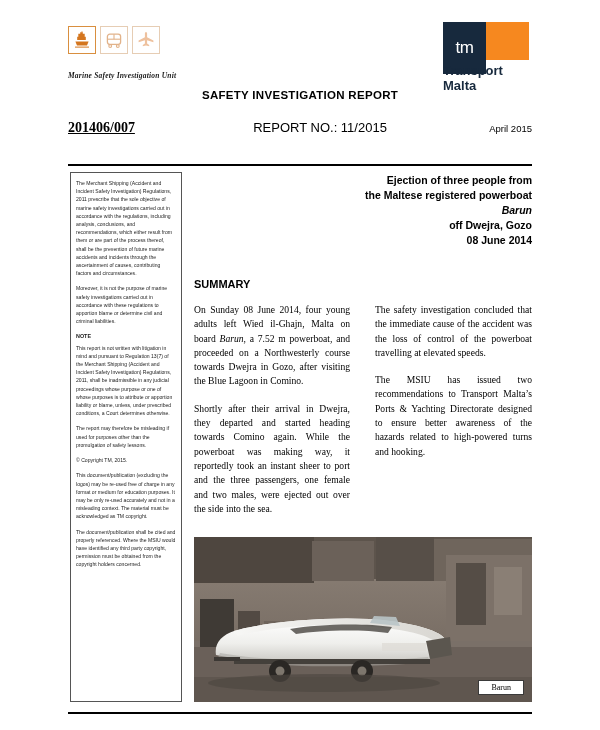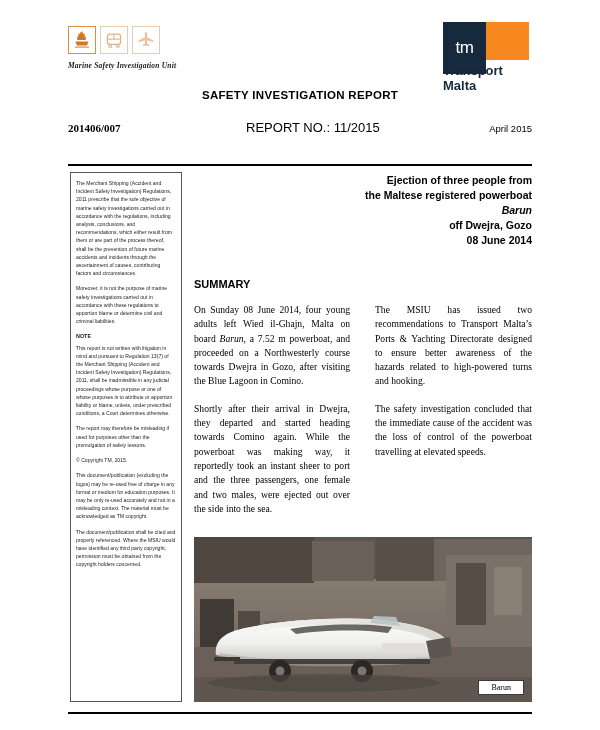--- a/index.html
+++ b/index.html
@@ -43,21 +43,21 @@
     display: flex;
     align-items: center;
     justify-content: center;
     box-sizing: border-box;
   }
   .icon-box.filled {
     background: #ffffff;
     border-color: #d98f3f;
   }
   .msiu-caption {
-    margin-top: 7px;
+    margin-top: 17px;
     font-family: "Liberation Serif", serif;
     font-style: italic;
     font-weight: bold;
     font-size: 7.5px;
     color: #1a1a1a;
     letter-spacing: 0.2px;
   }
   .tm-logo {
     position: absolute;
     left: 443px; top: 22px;
@@ -107,22 +107,23 @@
     position: absolute;
     left: 68px; top: 120px;
     width: 464px;
     display: flex;
     justify-content: space-between;
     align-items: baseline;
   }
   .meta-ref {
     font-family: "Liberation Serif", serif;
     font-weight: bold;
-    font-size: 11px;
-    color: #000;
+    font-size: 14px;
+    color: #000;
+    text-decoration: underline;
   }
   .meta-no {
     font-family: Liberation Sans, sans-serif;
     font-size: 13px;
     color: #000;
     padding-left: 16px;
   }
   .meta-date {
     font-family: "Liberation Sans", sans-serif;
     font-size: 9.5px;
@@ -321,22 +322,22 @@
   </div>
 
   <div class="summary-heading">SUMMARY</div>
 
   <div class="col-left">
     <p><span>On Sunday 08 June 2014, four young adults left Wied il-Ghajn, Malta on board </span><span class="vessel-ital">Barun</span><span>, a 7.52 m powerboat, and proceeded on a Northwesterly course towards Dwejra in Gozo, after visiting the Blue Lagoon in Comino.</span></p>
     <p>Shortly after their arrival in Dwejra, they departed and started heading towards Comino again.  While the powerboat was making way, it reportedly took an instant sheer to port and the three passengers, one female and two males, were ejected out over the side into the sea.</p>
   </div>
 
   <div class="col-right">
+    <p>The safety investigation concluded that the immediate cause of the accident was the loss of control of the powerboat travelling at elevated speeds.</p>
     <p>The MSIU has issued two recommendations to Transport Malta’s Ports &amp; Yachting Directorate designed to ensure better awareness of the hazards related to high-powered turns and hooking.</p>
-    <p>The safety investigation concluded that the immediate cause of the accident was the loss of control of the powerboat travelling at elevated speeds.</p>
   </div>
 
   <div class="photo">
     <svg width="338" height="165" viewBox="0 0 338 165" aria-hidden="true">
       <defs>
         <linearGradient id="wall" x1="0" y1="0" x2="0" y2="1">
           <stop offset="0" stop-color="#8e8379"></stop>
           <stop offset="1" stop-color="#6d6259"></stop>
         </linearGradient>
         <linearGradient id="hull" x1="0" y1="0" x2="0" y2="1">

